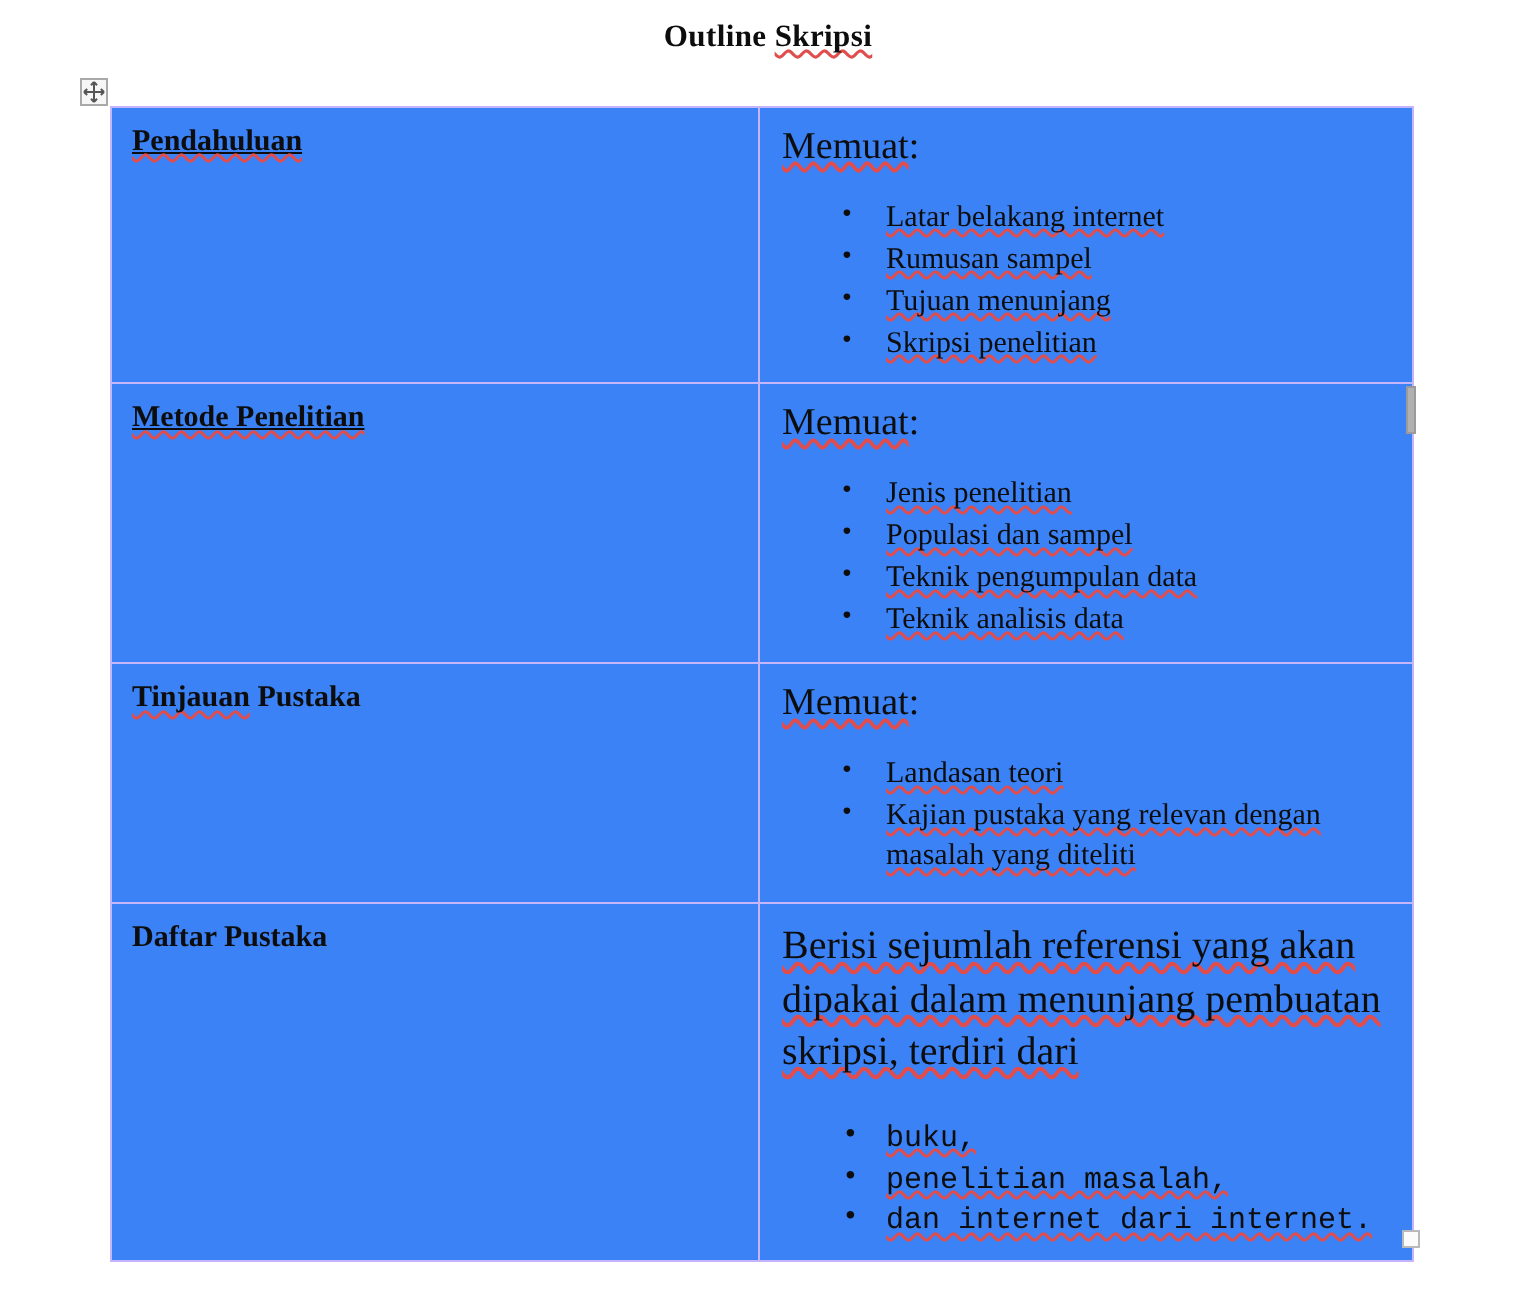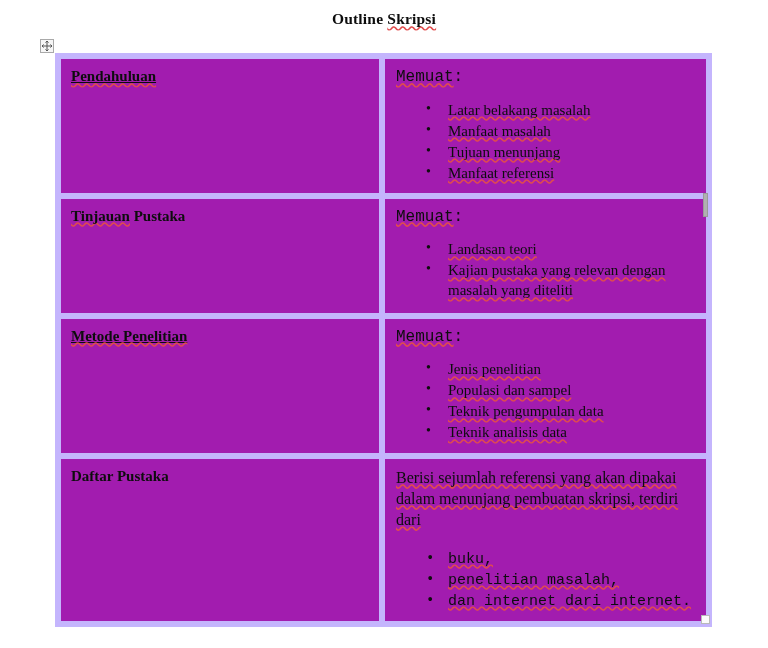--- a/index.html
+++ b/index.html
@@ -71,48 +71,47 @@
   
   .outline-table {
     position: absolute;
     left: 55px;
     top: 53px;
     width: 651px;
     border-collapse: collapse;
     table-layout: fixed;
   }
   .outline-table td {
-    border: 6px solid #c4b5fd;
+    border: 1px solid #c4b5fd;
     vertical-align: top;
     padding: 0;
-    background: #a21caf;
+    background: #3b82f6;
   }
   .col-left  { width: 324px; }
   .col-right { width: 327px; }
 
   .cell-pad-left  { padding: 8px 0 8px 10px; }
   .cell-pad-right { padding: 8px 10px 8px 11px; }
 
   .section-heading {
     font-size: 15px;
     font-weight: bold;
     line-height: 1.25;
     display: inline;
   }
   .section-heading.underlined { text-decoration: underline; }
 
   .memuat-lead {
-    font-size: 16px;
+    font-size: 19px;
     line-height: 1.3;
     margin: 0;
-    font-family: Liberation Mono, monospace;
   }
 
   .intro-paragraph {
-    font-size: 16px;
+    font-size: 20px;
     line-height: 1.32;
     margin: 0;
   }
 
   ul.bullets {
     margin: 13px 0 0 0;
     padding: 0 0 0 30px;
     list-style: none;
   }
   ul.bullets.tight { margin-top: 20px; font-family: Liberation Mono, monospace; }
@@ -177,41 +176,24 @@
     <tr style="height:137px">
       <td>
         <div class="cell-pad-left">
           <span class="section-heading underlined"><span class="sp">Pendahuluan</span></span>
         </div>
       </td>
       <td>
         <div class="cell-pad-right row-cell-body">
           <p class="memuat-lead"><span class="sp">Memuat</span><span>:</span></p>
           <ul class="bullets">
-            <li><span class="sp">Latar belakang masalah</span></li>
-            <li><span class="sp">Manfaat masalah</span></li>
+            <li><span class="sp">Latar belakang internet</span></li>
+            <li><span class="sp">Rumusan sampel</span></li>
             <li><span class="sp">Tujuan menunjang</span></li>
-            <li><span class="sp">Manfaat referensi</span></li>
-          </ul>
-        </div>
-      </td>
-    </tr>
-
-    <tr style="height:120px">
-      <td>
-        <div class="cell-pad-left">
-          <span class="section-heading"><span class="sp">Tinjauan</span><span> Pustaka</span></span>
-        </div>
-      </td>
-      <td>
-        <div class="cell-pad-right row-cell-body">
-          <p class="memuat-lead"><span class="sp">Memuat</span><span>:</span></p>
-          <ul class="bullets">
-            <li><span class="sp">Landasan teori</span></li>
-            <li><span class="sp">Kajian pustaka yang relevan dengan masalah yang diteliti</span></li>
+            <li><span class="sp">Skripsi penelitian</span></li>
           </ul>
         </div>
       </td>
     </tr>
 
     <tr style="height:140px">
       <td>
         <div class="cell-pad-left">
           <span class="section-heading underlined"><span class="sp">Metode Penelitian</span></span>
         </div>
@@ -225,20 +207,37 @@
             <li><span class="sp">Teknik pengumpulan data</span></li>
             <li><span class="sp">Teknik analisis data</span></li>
           </ul>
         </div>
       </td>
     </tr>
 
     <tr style="height:120px">
       <td>
         <div class="cell-pad-left">
+          <span class="section-heading"><span class="sp">Tinjauan</span><span> Pustaka</span></span>
+        </div>
+      </td>
+      <td>
+        <div class="cell-pad-right row-cell-body">
+          <p class="memuat-lead"><span class="sp">Memuat</span><span>:</span></p>
+          <ul class="bullets">
+            <li><span class="sp">Landasan teori</span></li>
+            <li><span class="sp">Kajian pustaka yang relevan dengan masalah yang diteliti</span></li>
+          </ul>
+        </div>
+      </td>
+    </tr>
+
+    <tr style="height:120px">
+      <td>
+        <div class="cell-pad-left">
           <span class="section-heading">Daftar Pustaka</span>
         </div>
       </td>
       <td>
         <div class="cell-pad-right row-cell-body">
           <p class="intro-paragraph"><span class="sp">Berisi sejumlah referensi yang akan dipakai dalam menunjang pembuatan skripsi, terdiri dari</span></p>
           <ul class="bullets tight">
             <li><span class="sp">buku,</span></li>
             <li><span class="sp">penelitian masalah,</span></li>
             <li><span class="sp">dan internet dari internet.</span></li>

